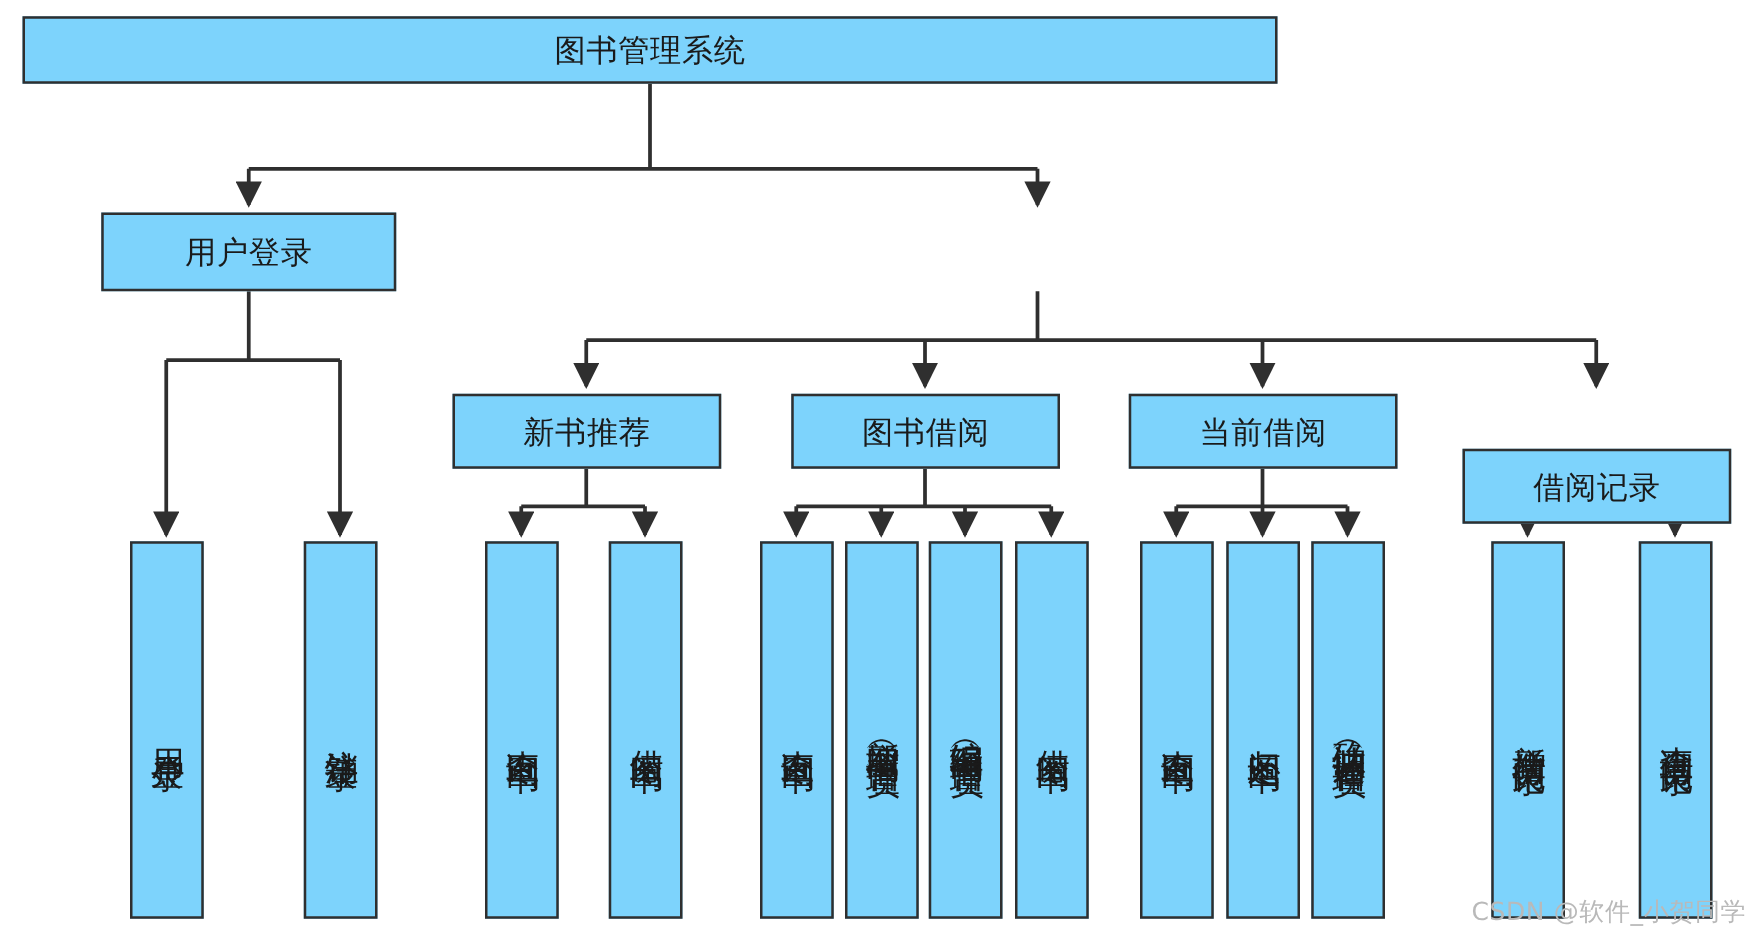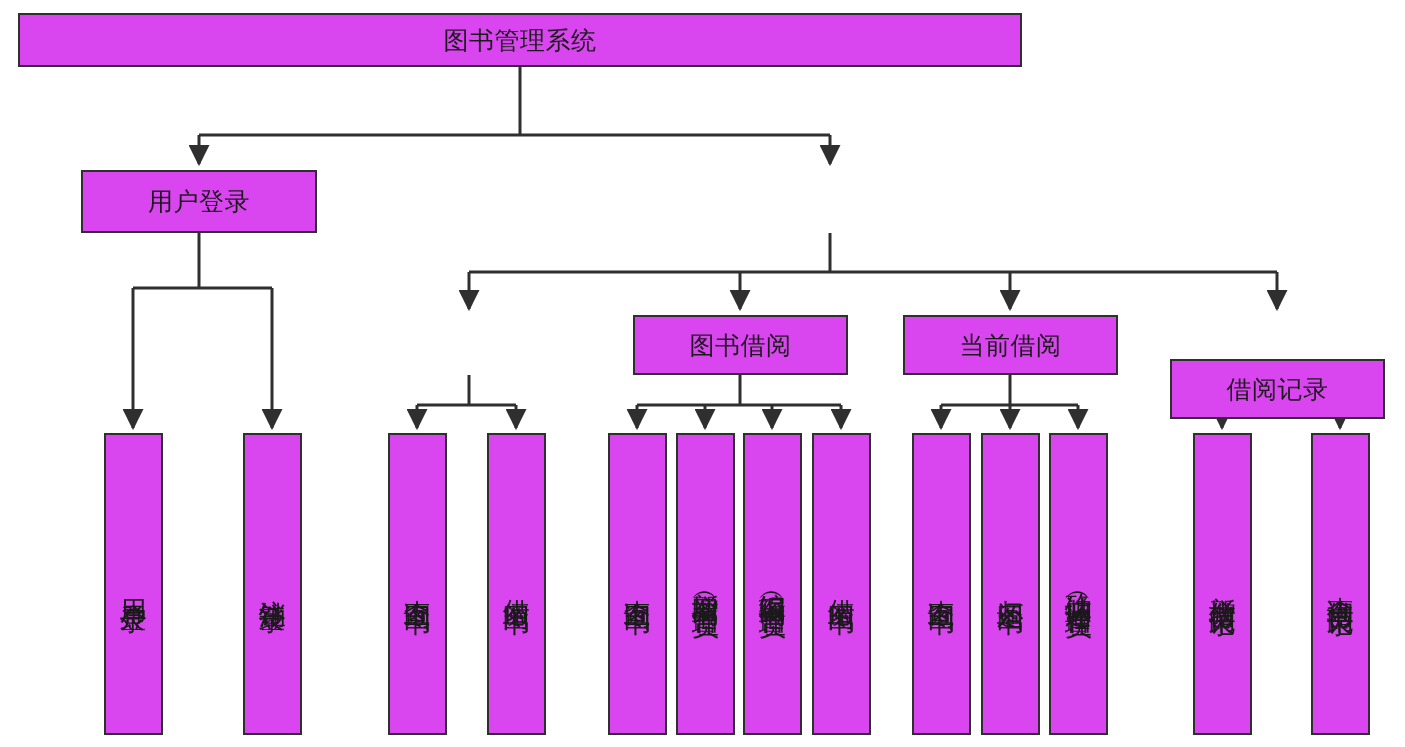--- a/index.html
+++ b/index.html
@@ -22,21 +22,21 @@
     left: 0;
     top: 0;
     width: 1405px;
     height: 747px;
     pointer-events: none;
   }
   .node {
     position: absolute;
     box-sizing: border-box;
     border: 2.5px solid #2f2f2f;
-    background: #d946ef;
+    background: #7dd3fc;
     display: flex;
     align-items: center;
     justify-content: center;
     color: #1a1a1a;
   }
   .node-label {
     display: block;
     text-align: center;
     line-height: 1.0;
     white-space: nowrap;
@@ -130,20 +130,23 @@
 
   <div class="node root h-node" style="left:18px; top:13px; width:1004px; height:54px;">
     <span class="node-label">图书管理系统</span>
   </div>
 
   <div class="node h-node" style="left:81px; top:170px; width:236px; height:63px;">
     <span class="node-label">用户登录</span>
   </div>
 
 
+  <div class="node h-node" style="left:362px; top:315px; width:215px; height:60px;">
+    <span class="node-label">新书推荐</span>
+  </div>
 
   <div class="node h-node" style="left:903px; top:315px; width:215px; height:60px;">
     <span class="node-label">当前借阅</span>
   </div>
 
   <div class="node h-node" style="left:633px; top:315px; width:215px; height:60px;">
     <span class="node-label">图书借阅</span>
   </div>
 
   <div class="node h-node" style="left:1170px; top:315px; width:215px; height:60px;margin-top:44px;">
@@ -195,14 +198,15 @@
   </div>
 
   <div class="node v-node" style="left:1193px; top:433px; width:59px; height:302px;">
     <span class="node-label">新增借阅记录</span>
   </div>
 
   <div class="node v-node" style="left:1311px; top:433px; width:59px; height:302px;">
     <span class="node-label">查询借阅记录</span>
   </div>
 
+  <div class="watermark">CSDN @软件_小贺同学</div>
 
 </div>
 
 </body></html>

